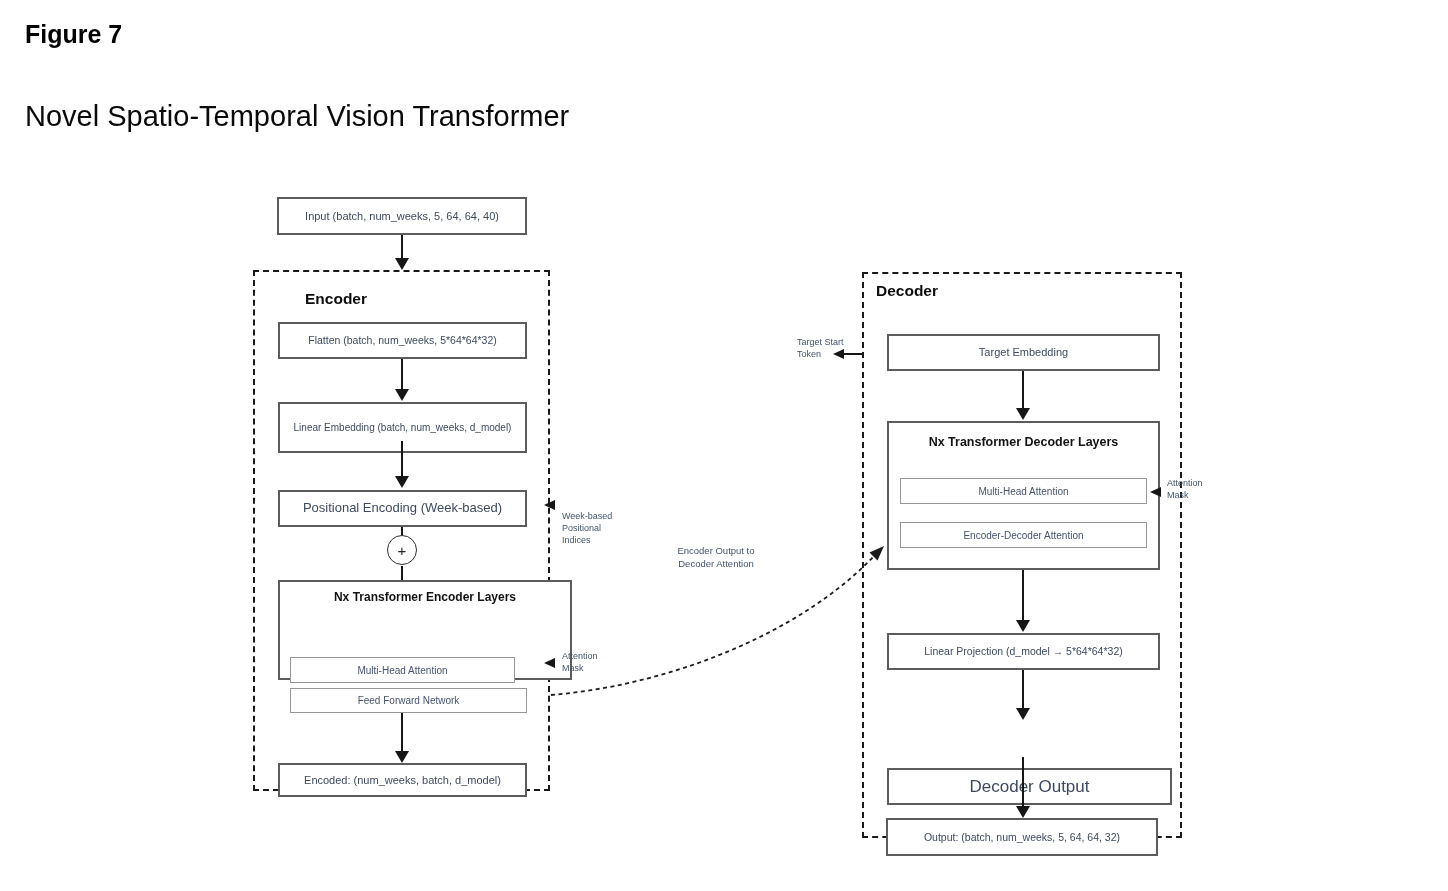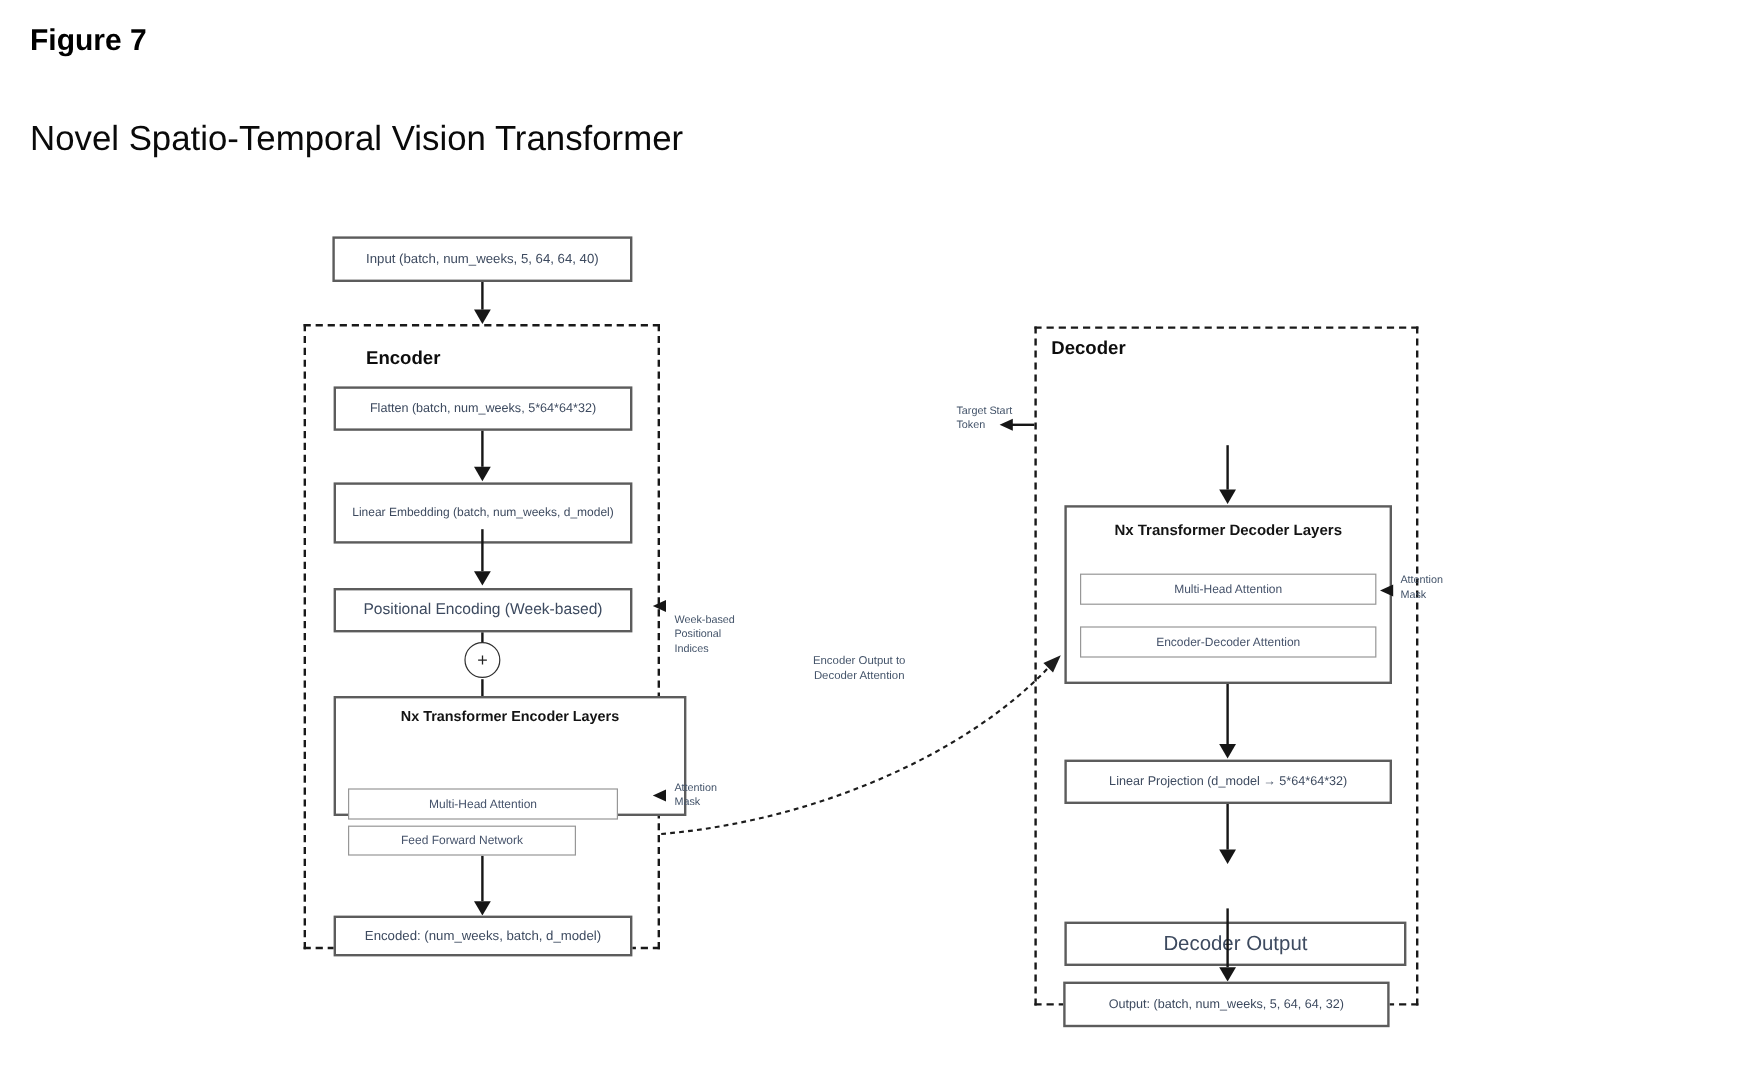--- a/index.html
+++ b/index.html
@@ -91,21 +91,21 @@
 
   <div class="vline" style="left:401px;top:566px;height:35px;"></div>
   <div class="head-down" style="left:395px;top:601px;"></div>
 
   <div class="box" style="left:278px;top:580px;width:294px;height:100px;text-decoration:underline;">
     <div class="layers-title" style="top:9px;">Nx Transformer Encoder Layers</div>
   </div>
   <div class="subbox" style="left:290px;top:657px;width:225px;height:26px;">
     <span>Multi-Head Attention</span>
   </div>
-  <div class="subbox" style="left:290px;top:688px;width:190px;height:25px;">
+  <div class="subbox" style="left:290px;top:688px;width:237px;height:25px;">
     <span>Feed Forward Network</span>
   </div>
 
   <div class="vline" style="left:401px;top:713px;height:38px;"></div>
   <div class="head-down" style="left:395px;top:751px;"></div>
 
   <div class="box overbox" style="left:278px;top:763px;width:249px;height:34px;font-size:11px;">
     <span>Encoded: (num_weeks, batch, d_model)</span>
   </div>
 
@@ -117,20 +117,23 @@
 
   <div class="anno" style="left:660px;top:544px;width:112px;text-align:center;font-size:9.5px;line-height:13px;">Encoder Output to Decoder Attention</div>
 
   <div class="dashedbox" style="left:862px;top:272px;width:320px;height:566px;"></div>
   <div class="grouptitle" style="left:876px;top:282px;text-align:center;">Decoder</div>
 
   <div class="anno" style="left:797px;top:336px;width:60px;">Target Start Token</div>
   <div class="hline" style="left:843px;top:353px;width:19px;"></div>
   <div class="head-left" style="left:833px;top:349px;"></div>
 
+  <div class="box" style="left:887px;top:334px;width:273px;height:37px;font-size:11px;">
+    <span>Target Embedding</span>
+  </div>
 
   <div class="vline" style="left:1022px;top:371px;height:37px;"></div>
   <div class="head-down" style="left:1016px;top:408px;"></div>
 
   <div class="box" style="left:887px;top:421px;width:273px;height:149px;">
     <div class="layers-title" style="top:12px;font-size:12.5px;">Nx Transformer Decoder Layers</div>
   </div>
   <div class="subbox" style="left:900px;top:478px;width:247px;height:26px;">
     <span>Multi-Head Attention</span>
   </div>

